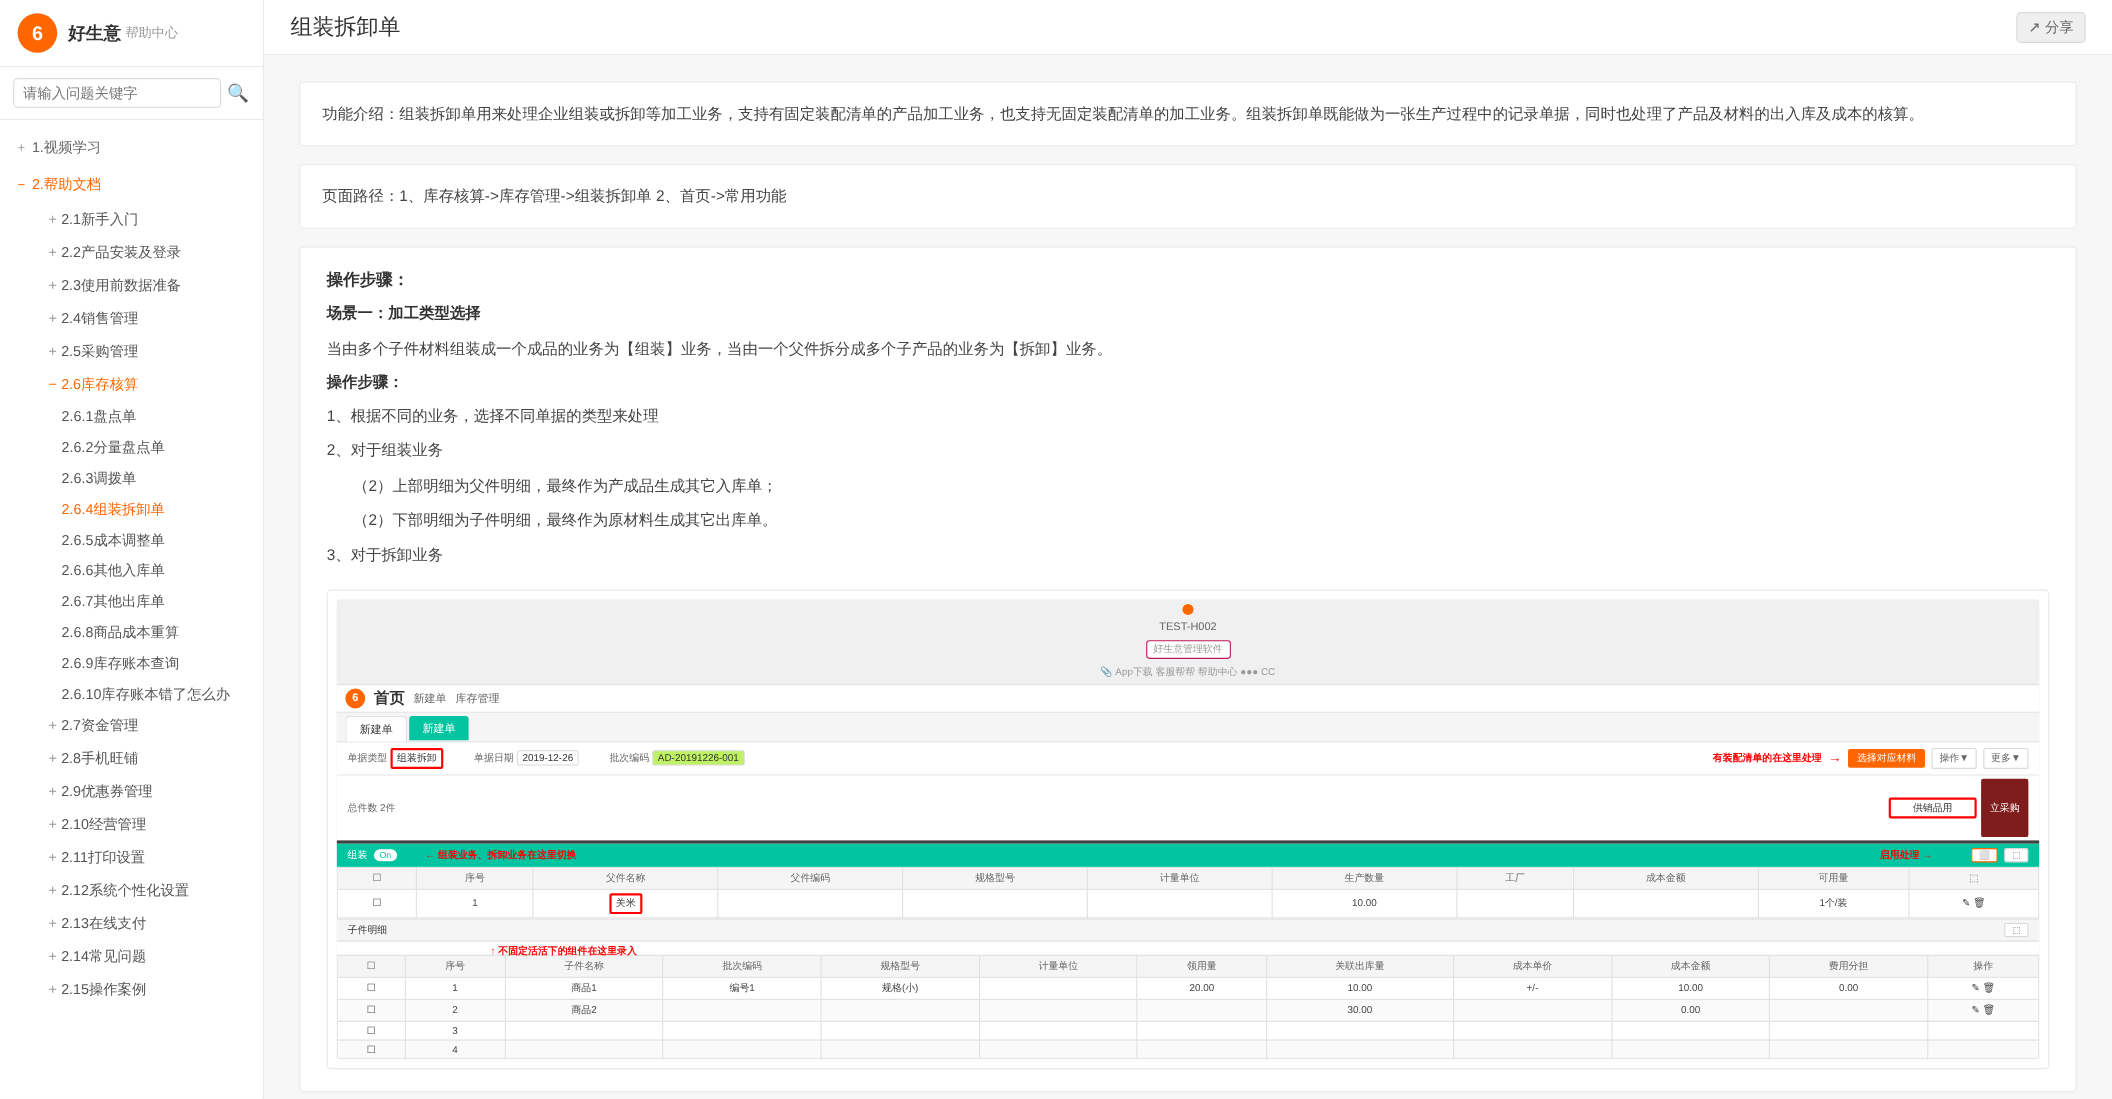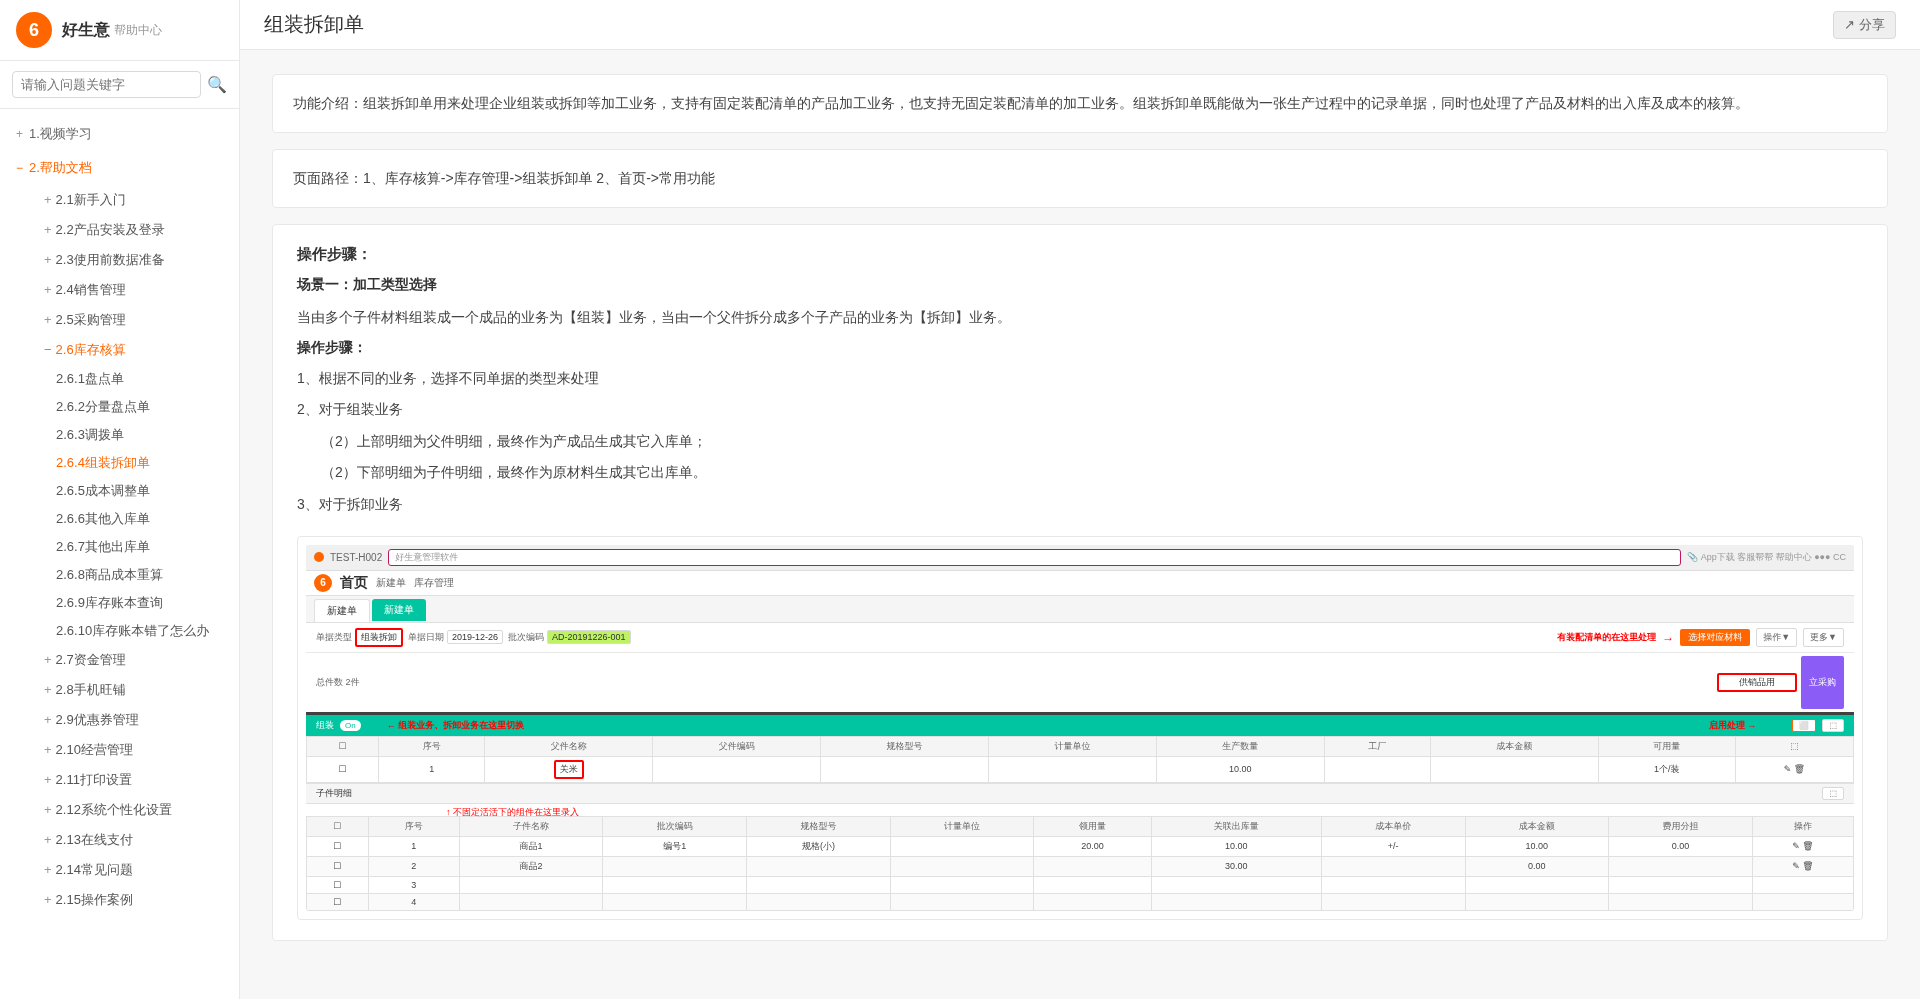--- a/index.html
+++ b/index.html
@@ -158,41 +158,41 @@
         <ul class="sub-list">
           <li>（2）上部明细为父件明细，最终作为产成品生成其它入库单；</li>
           <li>（2）下部明细为子件明细，最终作为原材料生成其它出库单。</li>
         </ul>
         <li>3、对于拆卸业务</li>
       </ul>
 
       <div class="screenshot-container">
         <div class="screenshot-inner">
 
-          <div style="background:#f0f0f0;padding:4px 8px;display:flex;align-items:center;gap:6px;border-bottom:1px solid #ddd;">
+          <div style="background:#f0f0f0;padding:4px 8px;display:flex;align-items:center;gap:6px;border-bottom:1px solid #ddd;flex-direction:column;">
             <div style="width:10px;height:10px;background:#f60;border-radius:50%;"></div>
             <span style="font-size:10px;color:#666;">TEST-H002</span>
             <div style="flex:1;background:#fff;border:1px solid #be185d;border-radius:3px;padding:1px 6px;font-size:9px;color:#999;">好生意管理软件</div>
             <span style="font-size:9px;color:#999;">📎 App下载  客服帮帮  帮助中心  ●●●  CC</span>
           </div>
 
           <div style="background:#fff;display:flex;align-items:center;padding:3px 8px;border-bottom:1px solid #e0e0e0;gap:8px;">
             <div style="width:18px;height:18px;background:#f60;border-radius:50%;display:flex;align-items:center;justify-content:center;color:#fff;font-size:10px;font-weight:bold;">6</div>
             <span style="font-size:14px;color:#333;font-weight:bold;">首页</span>
             <span style="font-size:10px;color:#666;">新建单</span>
             <span style="font-size:10px;color:#666;">库存管理</span>
           </div>
 
           <div style="background:#f5f5f5;display:flex;align-items:center;padding:0 8px;border-bottom:1px solid #e0e0e0;">
             <div style="background:#fff;border:1px solid #e0e0e0;border-bottom:none;padding:4px 12px;font-size:10px;color:#333;margin-top:3px;border-radius:3px 3px 0 0;">新建单</div>
             <div style="background:#00c5a0;padding:4px 12px;font-size:10px;color:#fff;margin-top:3px;border-radius:3px 3px 0 0;margin-left:2px;">新建单</div>
             <div style="flex:1;"></div>
           </div>
 
-          <div style="background:#fff;padding:5px 10px;display:flex;align-items:center;gap:5px;border-bottom:1px solid #e8e8e8;flex-wrap:wrap;position:relative;">
+          <div style="background:#fff;padding:5px 10px;display:flex;align-items:center;gap:28px;border-bottom:1px solid #e8e8e8;flex-wrap:wrap;position:relative;">
             <div style="display:flex;align-items:center;gap:3px;">
               <span style="font-size:9px;color:#666;">单据类型</span>
               <div style="border:2px solid #f00;border-radius:2px;padding:1px 4px;font-size:9px;background:#fff;">组装拆卸</div>
             </div>
             <div style="display:flex;align-items:center;gap:3px;">
               <span style="font-size:9px;color:#666;">单据日期</span>
               <div style="border:1px solid #d9d9d9;border-radius:2px;padding:1px 4px;font-size:9px;background:#fff;">2019-12-26</div>
             </div>
             <div style="display:flex;align-items:center;gap:3px;">
               <span style="font-size:9px;color:#666;">批次编码</span>
@@ -205,21 +205,21 @@
               <button style="background:#f60;color:#fff;border:none;padding:2px 8px;font-size:9px;border-radius:2px;">选择对应材料</button>
               <button style="background:#fff;color:#666;border:1px solid #d9d9d9;padding:2px 6px;font-size:9px;border-radius:2px;">操作▼</button>
               <button style="background:#fff;color:#666;border:1px solid #d9d9d9;padding:2px 6px;font-size:9px;border-radius:2px;">更多▼</button>
             </div>
           </div>
 
           <div style="background:#fff;padding:3px 10px;display:flex;align-items:center;gap:12px;border-bottom:3px solid #404040;">
             <span style="font-size:9px;color:#666;">总件数 2件</span>
             <div style="margin-left:auto;display:flex;align-items:center;gap:4px;">
               <div style="border:2px solid #f00;border-radius:2px;padding:1px 20px;font-size:9px;background:#fff;">供销品用</div>
-              <button style="background:#8b5cf6;color:#fff;border:none;padding:20px 8px;font-size:9px;border-radius:2px;">立采购</button>
+              <button style="background:#7f1d1d;color:#fff;border:none;padding:20px 8px;font-size:9px;border-radius:2px;">立采购</button>
             </div>
           </div>
 
           <div style="position:relative;">
             <div style="background:#00c5a0;color:#fff;padding:4px 10px;font-size:9px;display:flex;align-items:center;gap:6px;">
               <span>组装</span>
               <div style="background:#fff;color:#00c5a0;padding:1px 5px;border-radius:8px;font-size:8px;">On</div>
               <span style="color:#f00;font-size:9px;margin-left:20px;font-weight:bold;">← 组装业务、拆卸业务在这里切换</span>
               <div style="flex:1;"></div>
               <span style="color:#f00;font-size:9px;font-weight:bold;margin-right:30px;">启用处理 →</span>
@@ -261,21 +261,21 @@
                   <td>1个/装</td>
                   <td>✎ 🗑</td>
                 </tr>
               </tbody>
             </table>
           </div>
 
           <div style="background:#f5f5f5;padding:3px 10px;border-top:1px solid #e0e0e0;border-bottom:1px solid #e0e0e0;display:flex;align-items:center;gap:8px;position:relative;">
             <span style="font-size:9px;color:#333;">子件明细</span>
             <div style="position:absolute;left:140px;bottom:-16px;">
-              <span style="color:#f00;font-size:9px;font-weight:normal;">↑ 不固定活活下的组件在这里录入</span>
+              <span style="color:#f00;font-size:9px;font-weight:bold;">↑ 不固定活活下的组件在这里录入</span>
             </div>
             <div style="flex:1;"></div>
             <button style="background:#fff;color:#666;border:1px solid #d9d9d9;padding:1px 6px;font-size:8px;border-radius:2px;">⬚</button>
           </div>
 
           <div style="overflow-x:auto;background:#fff;padding-top:12px;">
             <table class="mock-table" style="width:100%;">
               <thead>
                 <tr>
                   <th>☐</th>

